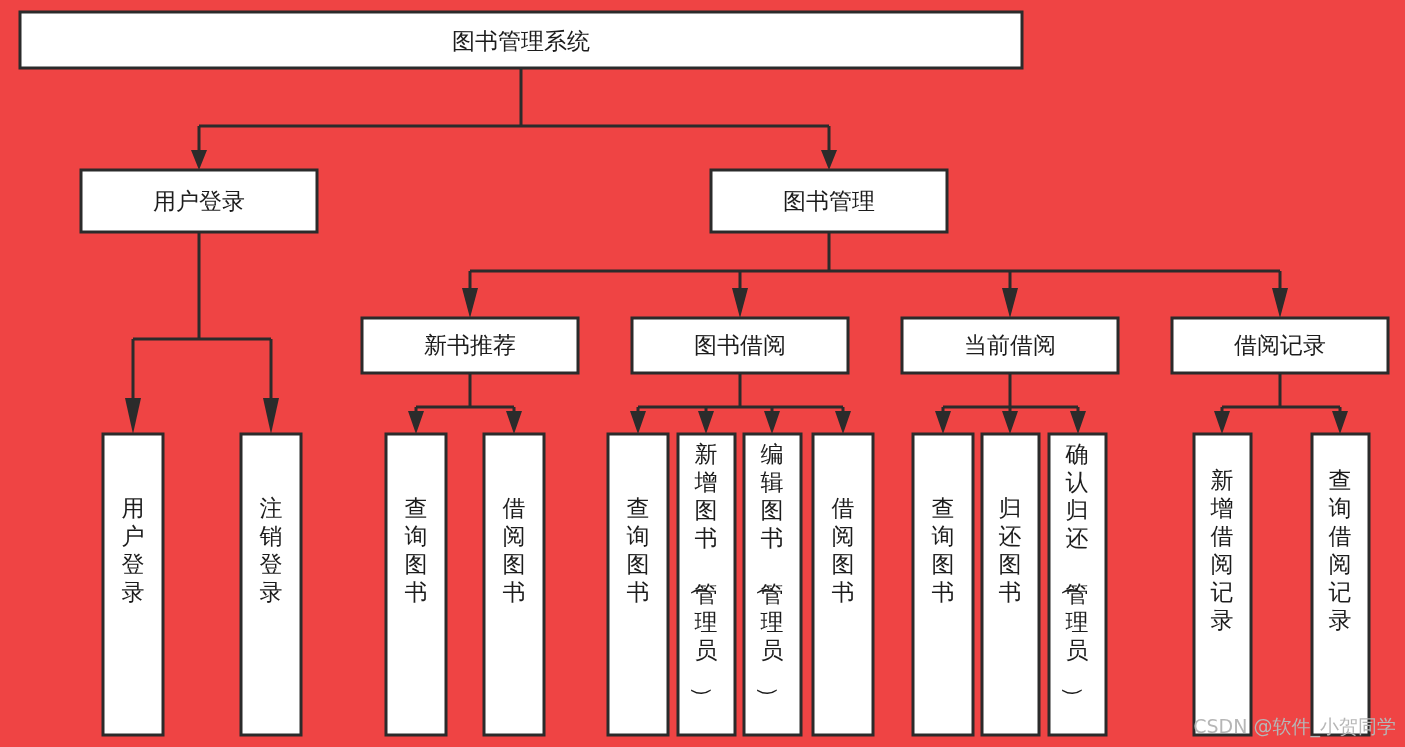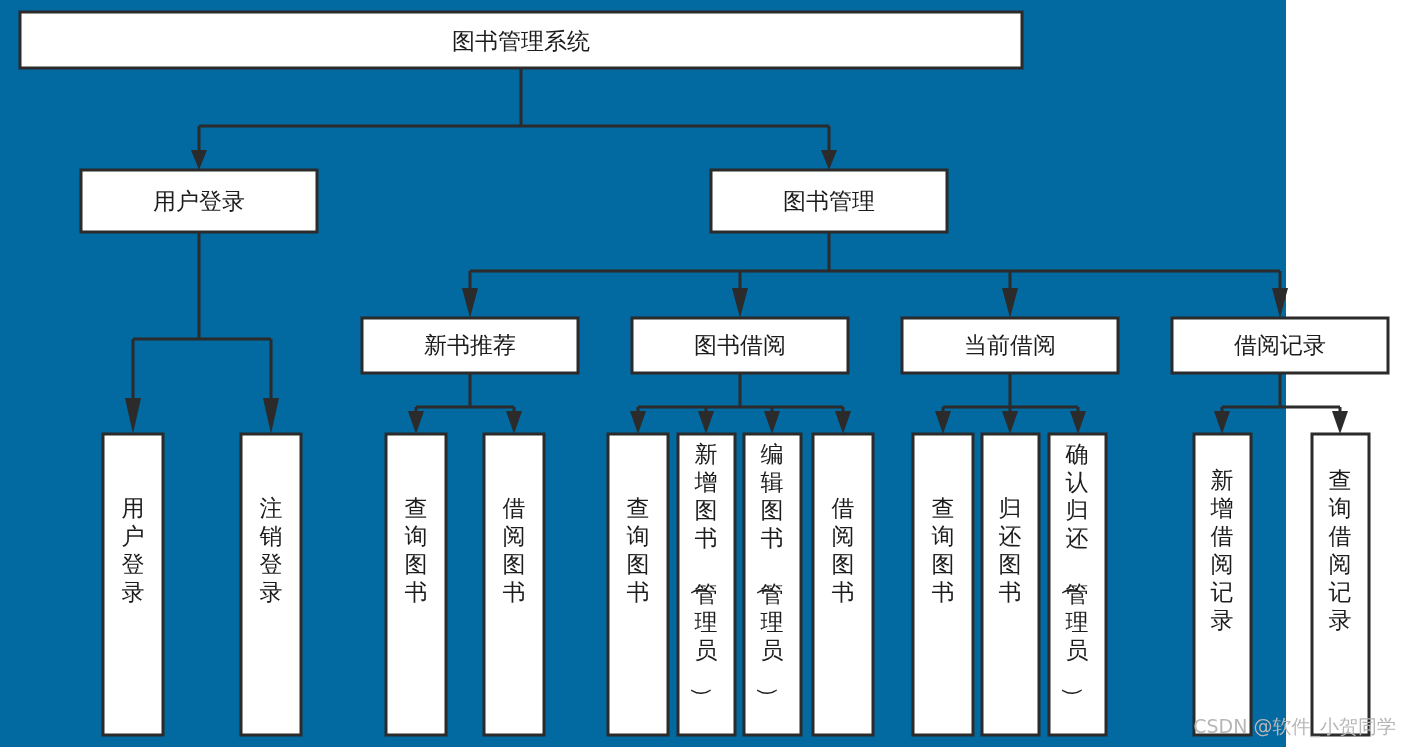--- a/index.html
+++ b/index.html
@@ -9,23 +9,23 @@
     background: #ffffff;
   }
   body {
     width: 1405px;
     height: 747px;
     font-family: "DejaVu Sans", "Liberation Sans", sans-serif;
     overflow: hidden;
   }
   #diagram-root {
     position: relative;
-    width: 1286px;
+    width: 1405px;
     height: 747px;
-    background: #0369a1;
+    background: #ef4444;
   }
   svg#diagram-svg {
     display: block;
     width: 1405px;
     height: 747px;
   }
   .box-rect {
     fill: #ffffff;
     stroke: #2b2b2b;
     stroke-width: 3;

